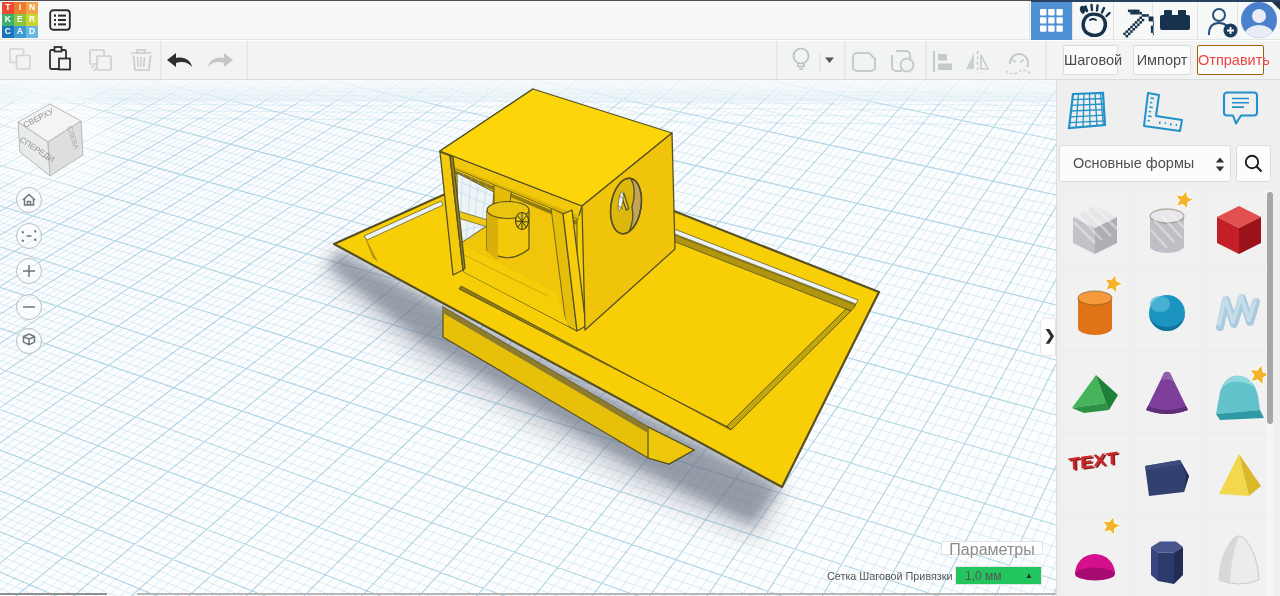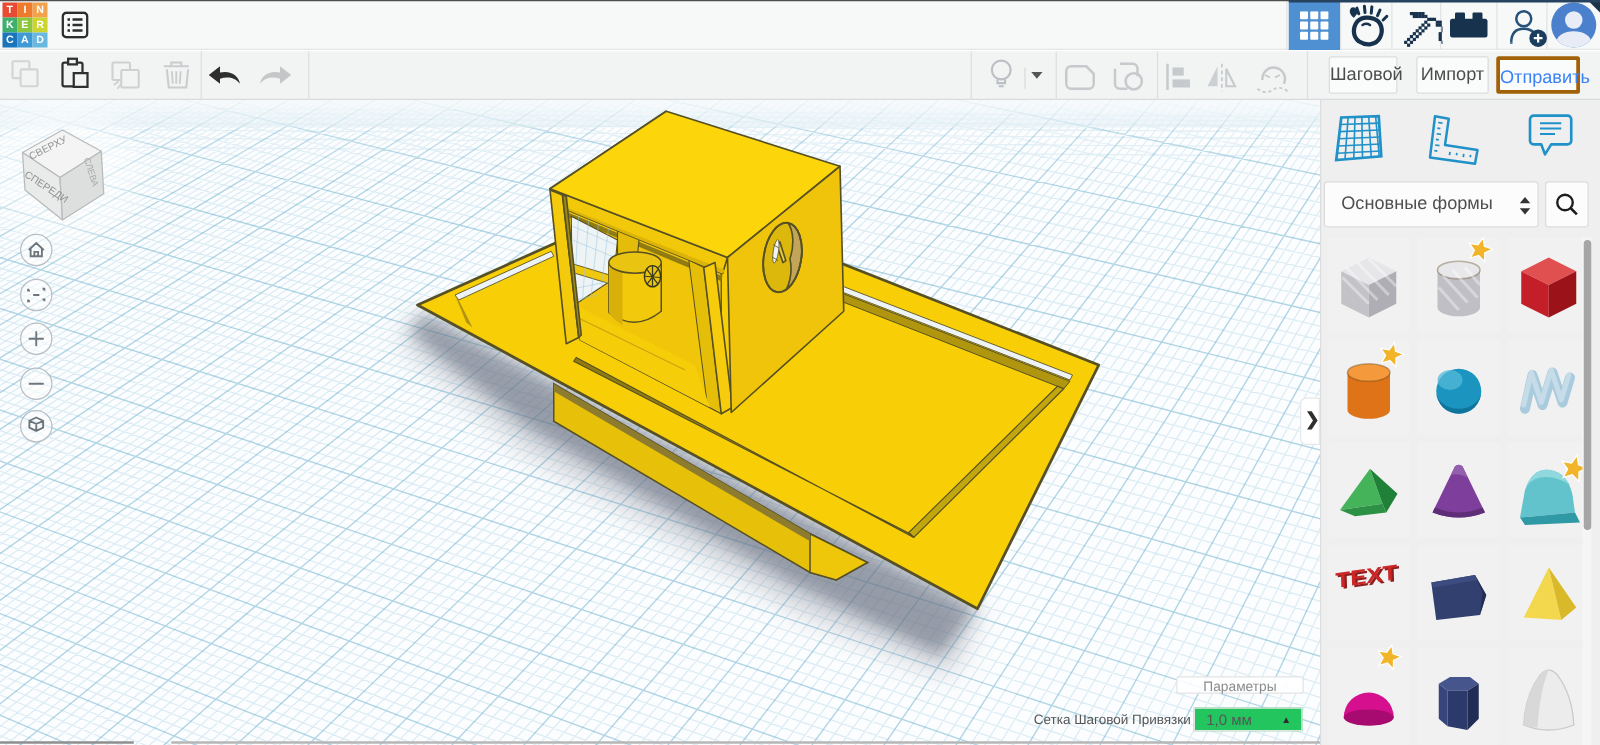--- a/index.html
+++ b/index.html
@@ -173,21 +173,21 @@
 <path d="M977.5,51 v22" stroke="#c7cacd" stroke-width="1.4" stroke-dasharray="3 2.4"></path>
     </g>
 <g stroke="#c7cacd" fill="none" stroke-width="2">
 <path d="M1010,64 a9,9 0 1 1 17,3"></path>
 <path d="M1012,60 l4,2 M1024,60 l-4,2" stroke-width="1.5"></path>
 <path d="M1006,71 q6,5 12,1 q6,-4 12,1" stroke-width="1.4" stroke-dasharray="2.5 2.2"></path>
     </g>
 </svg>
 <div class="abs" style="left:1063px;top:45px;width:55px;height:30px;background:#fafbfb;border:1px solid #dcdddd;border-radius:2px;font-size:14.5px;color:#4c4c4c;text-align:center;line-height:28px">Шаговой</div>
 <div class="abs" style="left:1133px;top:45px;width:58px;height:30px;background:#fafbfb;border:1px solid #dcdddd;border-radius:2px;font-size:14.5px;color:#4c4c4c;text-align:center;line-height:28px">Импорт</div>
-<div class="abs" style="left:1197px;top:45px;width:67px;height:30px;background:#fafbfb;border:3px solid #a16207;border-radius:2px;font-size:14.5px;color:#3b82f6;text-align:center;line-height:28px">Отправить</div>
+<div class="abs" style="left:1197px;top:45px;width:67px;height:30px;background:#fafbfb;border:1px solid #a16207;border-radius:2px;font-size:14.5px;color:#ef4444;text-align:center;line-height:28px">Отправить</div>
 <svg class="abs" style="left:0;top:80px" width="1056" height="516" viewBox="0 80 1056 516">
 <defs>
 <linearGradient id="topfade" x1="0" y1="80" x2="0" y2="150" gradientUnits="userSpaceOnUse">
         <stop offset="0" stop-color="#ffffff" stop-opacity="0.72"></stop>
         <stop offset="0.35" stop-color="#ffffff" stop-opacity="0.22"></stop>
         <stop offset="1" stop-color="#ffffff" stop-opacity="0"></stop>
       </linearGradient>
 <filter id="blur6" x="-20%" y="-20%" width="140%" height="140%">
         <feGaussianBlur stdDeviation="6"></feGaussianBlur>
       </filter>
@@ -271,21 +271,21 @@
 <div class="abs" style="left:16px;top:328px;width:26px;height:26px;border-radius:50%;background:rgba(255,255,255,0.55);border:1px solid #b9bfc4"></div>
 <svg class="abs" style="left:16px;top:95px" width="30" height="270" viewBox="0 95 30 270">
 <g stroke="#6d757d" fill="none" stroke-width="1.5">
 <path d="M7,200 L13,194.5 L19,200 M8.5,199 L8.5,205 L17.5,205 L17.5,199 M11.5,205 L11.5,201.5 L14.5,201.5 L14.5,205"></path>
 <path d="M8,232.5 h-1.5 v-1.5 M18,231 h1.5 v1.5 M6.5,239.5 v1.5 h1.5 M19.5,241 v-1.5 h-1.5 M10.5,236 h5"></path>
 <path d="M13,265 v12 M7,271 h12"></path>
 <path d="M7,307 h12"></path>
 <path d="M13,334 l5.5,2.6 v5.5 l-5.5,2.6 l-5.5,-2.6 v-5.5 Z M7.5,336.6 l5.5,2.6 l5.5,-2.6 M13,339.2 v5.5"></path>
 </g>
   </svg>
-<div class="abs" style="left:941px;top:541px;width:102px;height:14px;background:rgba(255,255,255,0.85);border:1px solid #e3e3e3;border-radius:2px;font-size:11px;color:#8b8b8b;text-align:center;line-height:16px">Параметры</div>
+<div class="abs" style="left:941px;top:541px;width:102px;height:14px;background:rgba(255,255,255,0.85);border:1px solid #e3e3e3;border-radius:2px;font-size:16px;color:#8b8b8b;text-align:center;line-height:16px">Параметры</div>
 <div class="abs" style="left:827px;top:570px;font-size:10.8px;color:#565656">Сетка Шаговой Привязки</div>
 <div class="abs" style="left:955px;top:566px;width:87px;height:19px;background:#22c55e;border:1px solid #e4e4e4;font-size:12px;color:#565656;line-height:18px;padding-left:9px">1,0 мм<span style="position:absolute;right:8px;top:0px;font-size:8px;color:#2d2d2d">▲</span></div>
 <div class="abs" style="left:0;top:593px;width:107px;height:2.3px;background:#8f8f8f"></div>
 <div class="abs" style="left:137px;top:593px;width:919px;height:2px;background:#b6b6b6"></div>
 <div class="abs" style="left:1040px;top:318px;width:16px;height:38px;background:#fff;border:1px solid #e8e8e8;border-radius:5px 0 0 5px"></div>
 <div class="abs" style="left:1044px;top:327px;font-size:14px;color:#2f2f2f;font-weight:bold">❯</div>
 <div class="abs" style="left:1056px;top:80px;width:224px;height:516px;background:#efefef;border-left:1px solid #ddd"></div>
 <svg class="abs" style="left:1064px;top:90px" width="200" height="44" viewBox="0 0 200 44">
 <g stroke="#2191c9" fill="none" stroke-width="1.3">
 <path d="M9,4 L39,3 L41,35 L5,38 Z" stroke-width="2.2"></path>

